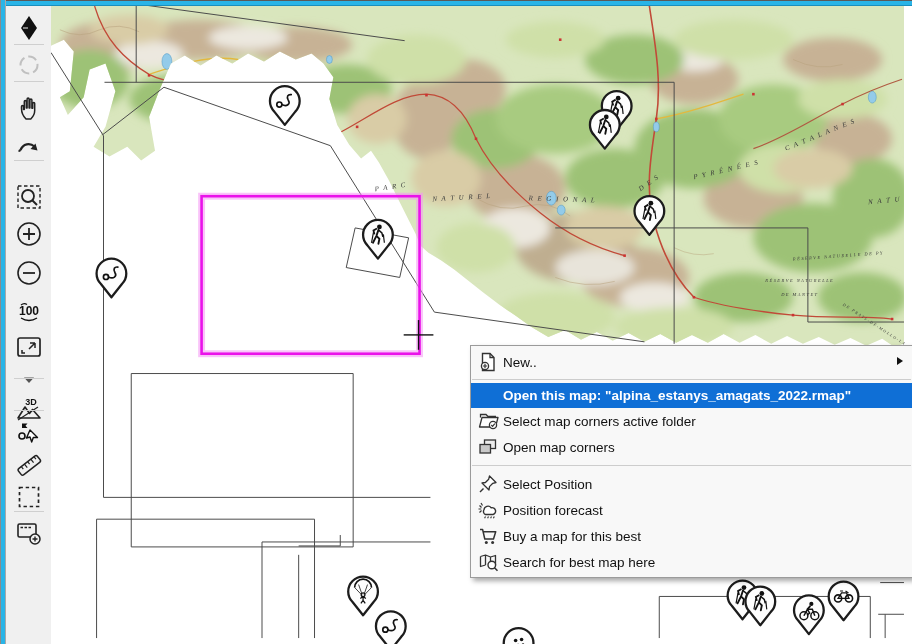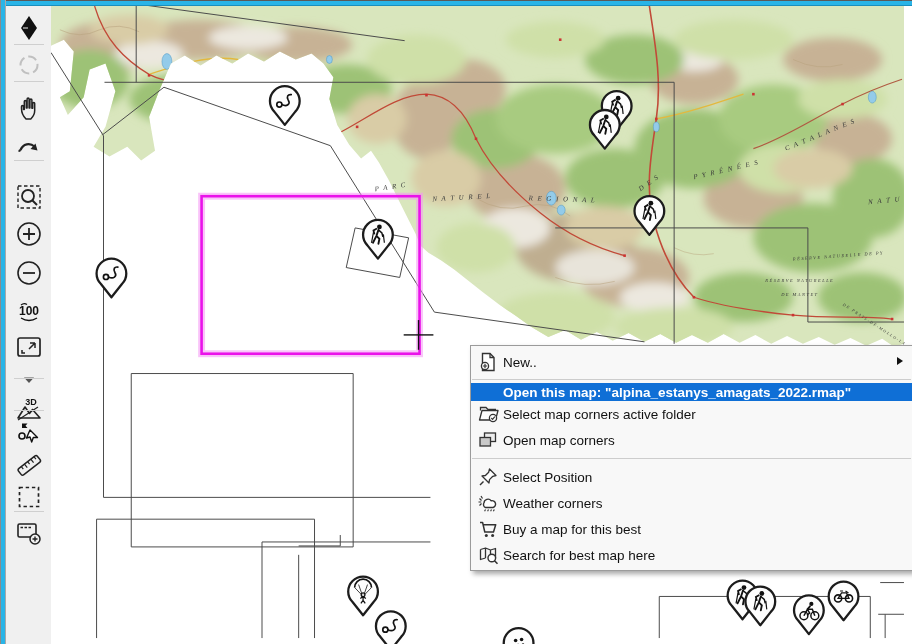--- a/index.html
+++ b/index.html
@@ -15,21 +15,21 @@
   .tool-btn svg{display:block;}
   .tool-sep{position:absolute;left:8px;width:30px;height:1px;background:#cfcfcf;}
   .mapwrap{position:absolute;left:51px;top:6px;width:861px;height:638px;z-index:1;}
   .menu{position:absolute;left:432px;top:345px;width:443px;background:#f8f8f8;
         border:1px solid #9b9b9b;box-shadow:3px 3px 5px rgba(0,0,0,.35);z-index:50;
         padding:2px 0;box-sizing:border-box;margin-left:38px;}
   .mi{position:relative;display:flex;align-items:center;height:26px;font-size:13.5px;color:#111;}
   .mi-first{height:28px;}
   .mi-icon{width:26px;margin-left:4px;display:flex;justify-content:center;flex:0 0 26px;}
   .mi-label{margin-left:2px;white-space:nowrap;}
-  .mi-hl{background:#0f6fd6;color:#fff;font-weight:bold;height:18px;}
+  .mi-hl{background:#0f6fd6;color:#fff;font-weight:bold;height:25px;}
   .mi-hl .mi-label{margin-left:32px;}
   .mi-sub{position:absolute;right:9px;top:9px;width:0;height:0;
         border-left:6px solid #111;border-top:4px solid transparent;border-bottom:4px solid transparent;}
   .menu-sep{height:1px;background:#cdcdcd;margin:3px 1px;}
   .menu-sep.big{margin:5px 1px;}
 </style>
 </head>
 <body>
 
 <div class="app">
@@ -481,21 +481,21 @@
         <span class="mi-label">Select Position</span>
       </div>
       <div class="mi">
         <span class="mi-icon">
           <svg width="22" height="20" viewBox="0 0 22 20">
             <path d="M2.5 5.5 l2 2 M1.5 9 h2.8 M2.5 12.5 l2-2 M4 3 l1.5 2.5" stroke="#333" stroke-width="1.2"></path>
             <path d="M7 10 a4 4 0 0 1 7.2-2.2 A3.4 3.4 0 1 1 16 14.5 H8.5 A3 3 0 0 1 7 10" fill="#fff" stroke="#333" stroke-width="1.4"></path>
             <path d="M8.5 16.5 l-.9 1.8 M11.5 16.5 l-.9 1.8 M14.5 16.5 l-.9 1.8 M17.3 16.5 l-.9 1.8" stroke="#333" stroke-width="1.1"></path>
           </svg>
         </span>
-        <span class="mi-label">Weather corners</span>
+        <span class="mi-label">Position forecast</span>
       </div>
       <div class="mi">
         <span class="mi-icon">
           <svg width="20" height="20" viewBox="0 0 20 20">
             <path d="M2 3.5 h2.6 l2.2 9.5 h8.7 l2.2-7.2 H5.6" fill="none" stroke="#333" stroke-width="1.5" stroke-linejoin="round"></path>
             <circle cx="8.3" cy="16.6" r="1.5" fill="#333"></circle>
             <circle cx="14.6" cy="16.6" r="1.5" fill="#333"></circle>
           </svg>
         </span>
         <span class="mi-label">Buy a map for this best</span>

